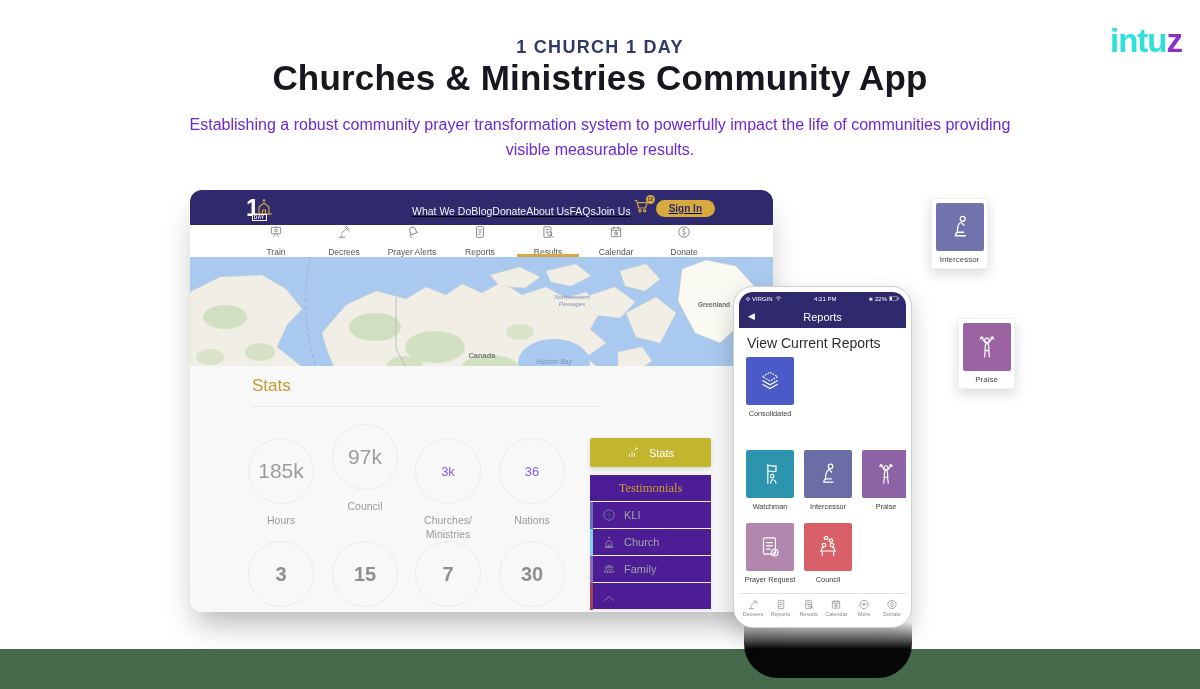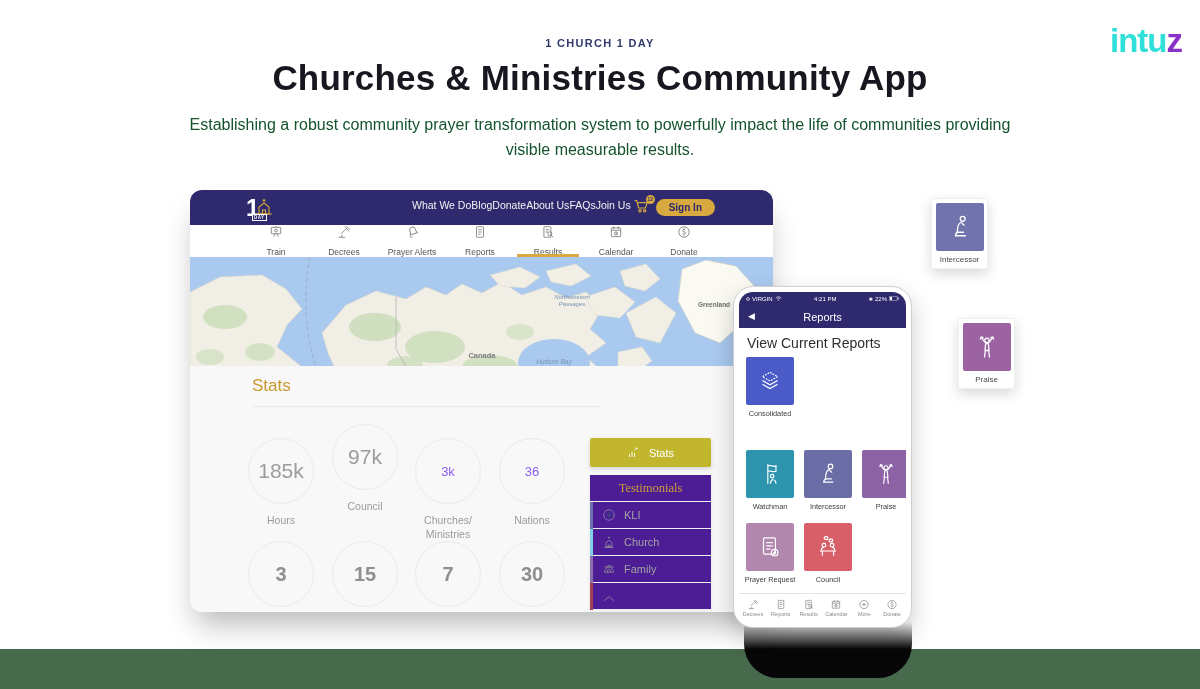--- a/index.html
+++ b/index.html
@@ -8,40 +8,40 @@
     --mauve:#b287ae; --coral:#d85f68; --band:#486a4c;
     --bcyan:#2fe0da; --bpurple:#8a32c8;
     --water:#a9c9ee; --land:#f1eee5; --mgreen:#c9dcb8; --ice:#fafaf3;
   }
   *{margin:0;padding:0;box-sizing:border-box;}
   body{font-family:"Liberation Sans",sans-serif;background:#fff;}
   #canvas{position:relative;width:1200px;height:689px;background:#fff;overflow:hidden;}
 
   
   .eyebrow{position:absolute;top:37px;left:0;width:100%;text-align:center;
-    font-size:11px;font-weight:bold;letter-spacing:1.3px;color:#2f3a6b;}
+    font-size:18px;font-weight:bold;letter-spacing:1.3px;color:#2f3a6b;}
   .big-title{position:absolute;top:58px;left:0;width:100%;text-align:center;
     font-size:35px;font-weight:800;color:#17171f;letter-spacing:.2px;}
   .subtitle{position:absolute;top:112px;left:170px;width:860px;text-align:center;
-    font-size:16px;line-height:25px;color:#14532d;}
+    font-size:16px;line-height:25px;color:#6d28d9;}
   .brand{position:absolute;top:22px;right:18px;font-size:33px;font-weight:bold;
     letter-spacing:-1px;color:var(--bcyan);}
   .brand .z{color:var(--bpurple);}
 
   
   .desktop{position:absolute;left:190px;top:190px;width:583px;height:422px;
     border-radius:12px;overflow:hidden;background:#f8f8f8;z-index:4;
     box-shadow:0 18px 30px -6px rgba(0,0,0,.28);}
   .dnav{height:35px;background:var(--navy);display:flex;align-items:center;padding:0 58px 0 56px;}
   .dlogo{position:relative;width:34px;height:28px;color:#fff;}
   .dlogo .one{font-size:24px;font-weight:bold;line-height:28px;}
   .dlogo .church{position:absolute;left:9px;top:1px;}
   .dlogo .day{position:absolute;left:6px;bottom:1px;font-size:4.5px;font-weight:bold;
     border:0.5px solid #fff;padding:0 1px;background:var(--navy);letter-spacing:.5px;}
-  .dmenu{margin-left:auto;display:flex;align-items:flex-start;}
+  .dmenu{margin-left:auto;display:flex;align-items:flex-end;text-decoration:underline;}
   .dmenu .mi{color:#f2f2f2;font-size:10.5px;font-weight:500;cursor:pointer;white-space:nowrap;}
   .cart{position:relative;margin-left:3px;cursor:pointer;}
   .cart-badge{position:absolute;top:-4px;right:-5px;background:var(--gold);color:var(--navy);
     font-size:5px;font-weight:bold;width:9px;height:9px;border-radius:50%;
     display:flex;align-items:center;justify-content:center;}
   .signin{margin-left:6px;background:var(--gold);color:var(--navy);font-size:10px;font-weight:bold;
     padding:3px 13px;border-radius:9px;cursor:pointer;}
 
   .subnav{height:32px;background:#fff;display:flex;justify-content:space-between;
     padding:0 55px 0 52px;position:relative;}

